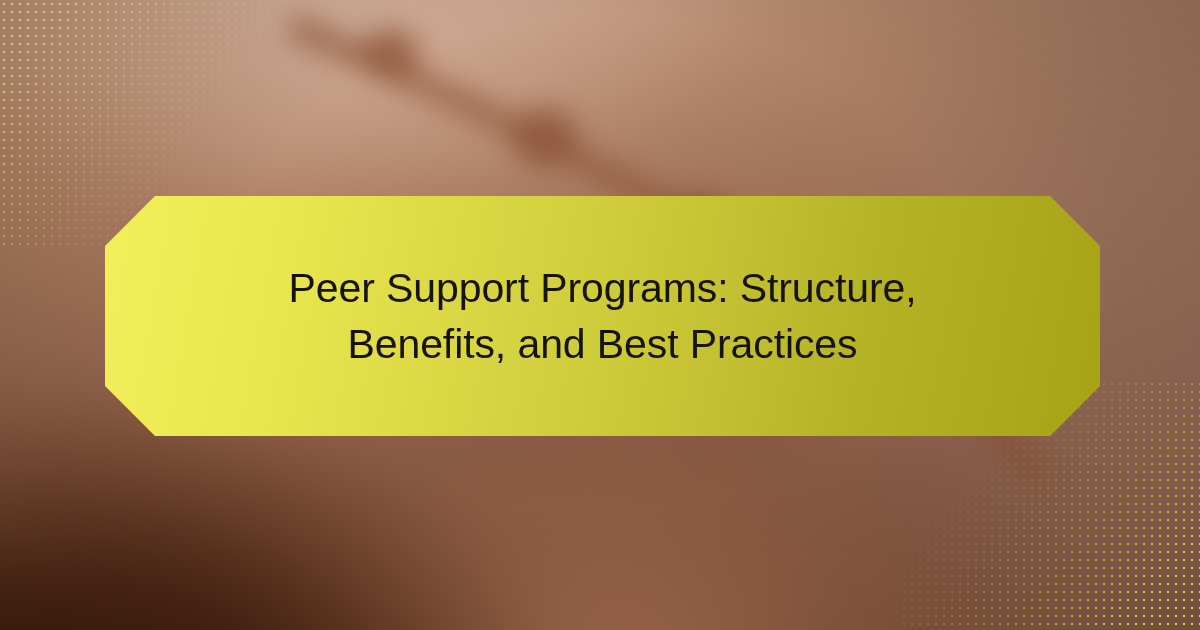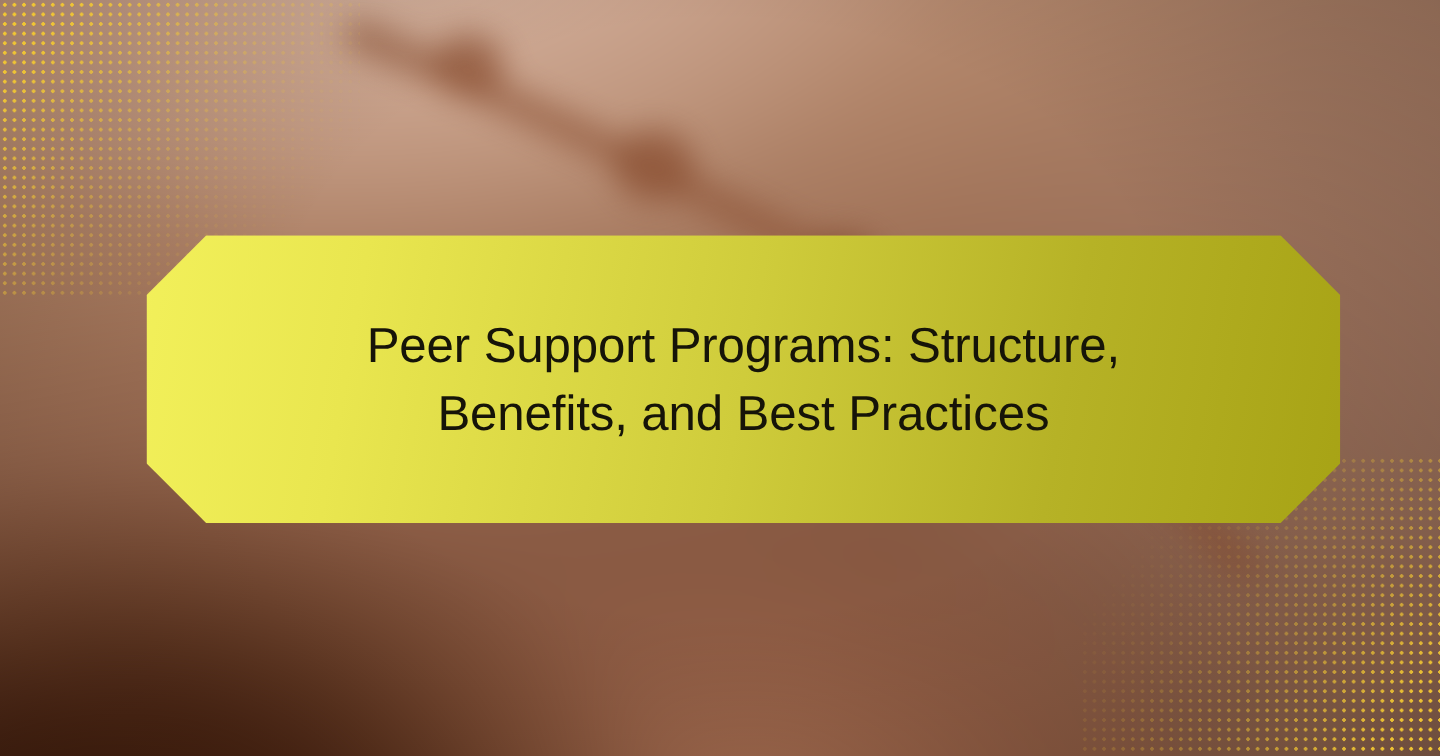--- a/index.html
+++ b/index.html
@@ -74,21 +74,21 @@
   }
   .dots-br {
     right: 0; bottom: 0;
     -webkit-mask-image: linear-gradient(308deg, rgba(0,0,0,1) 0%, rgba(0,0,0,0.92) 14%, rgba(0,0,0,0.42) 40%, rgba(0,0,0,0.12) 62%, rgba(0,0,0,0) 80%);
     mask-image: linear-gradient(308deg, rgba(0,0,0,1) 0%, rgba(0,0,0,0.92) 14%, rgba(0,0,0,0.42) 40%, rgba(0,0,0,0.12) 62%, rgba(0,0,0,0) 80%);
   }
 
   
   .title-plate {
     position: absolute;
-    left: 122px;
+    left: 105px;
     top: 196px;
     width: 995px;
     height: 240px;
     background: linear-gradient(100deg, #f2f05a 0%, #e9e64f 18%, #cfcc3b 50%, #b6b226 76%, #a7a315 100%);
     -webkit-clip-path: polygon(50px 0, calc(100% - 50px) 0, 100% 50px, 100% calc(100% - 50px), calc(100% - 50px) 100%, 50px 100%, 0 calc(100% - 50px), 0 50px);
     clip-path: polygon(50px 0, calc(100% - 50px) 0, 100% 50px, 100% calc(100% - 50px), calc(100% - 50px) 100%, 50px 100%, 0 calc(100% - 50px), 0 50px);
     display: flex;
     align-items: center;
     justify-content: center;
     box-sizing: border-box;

